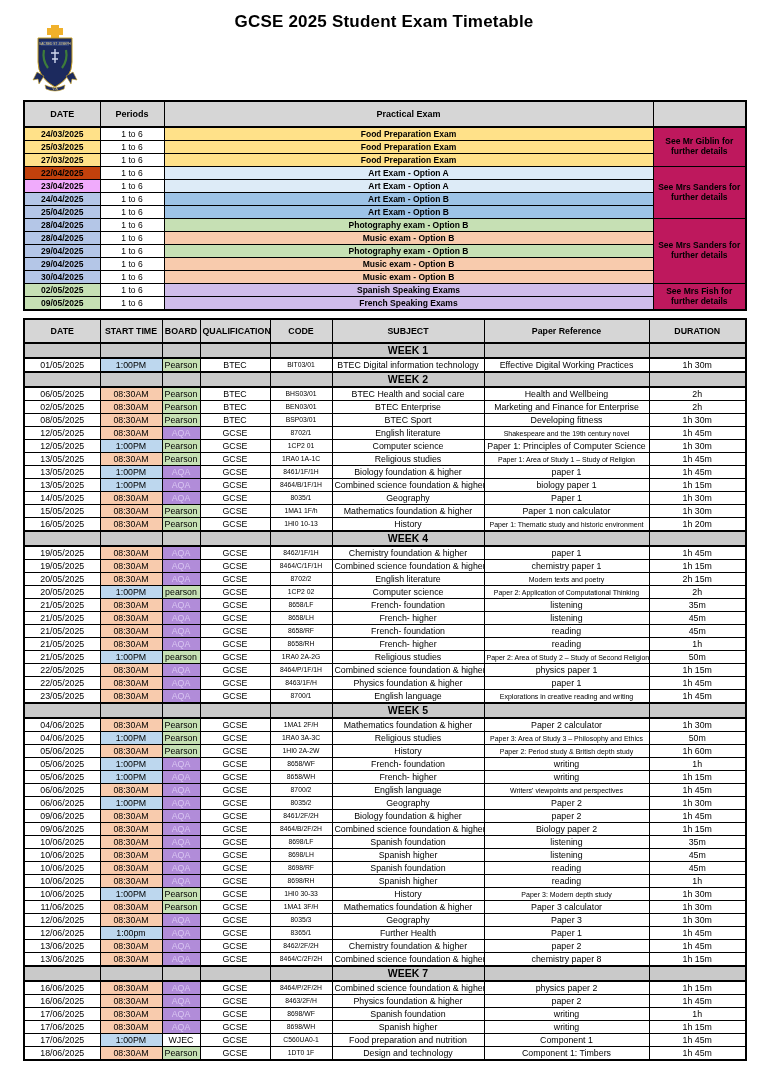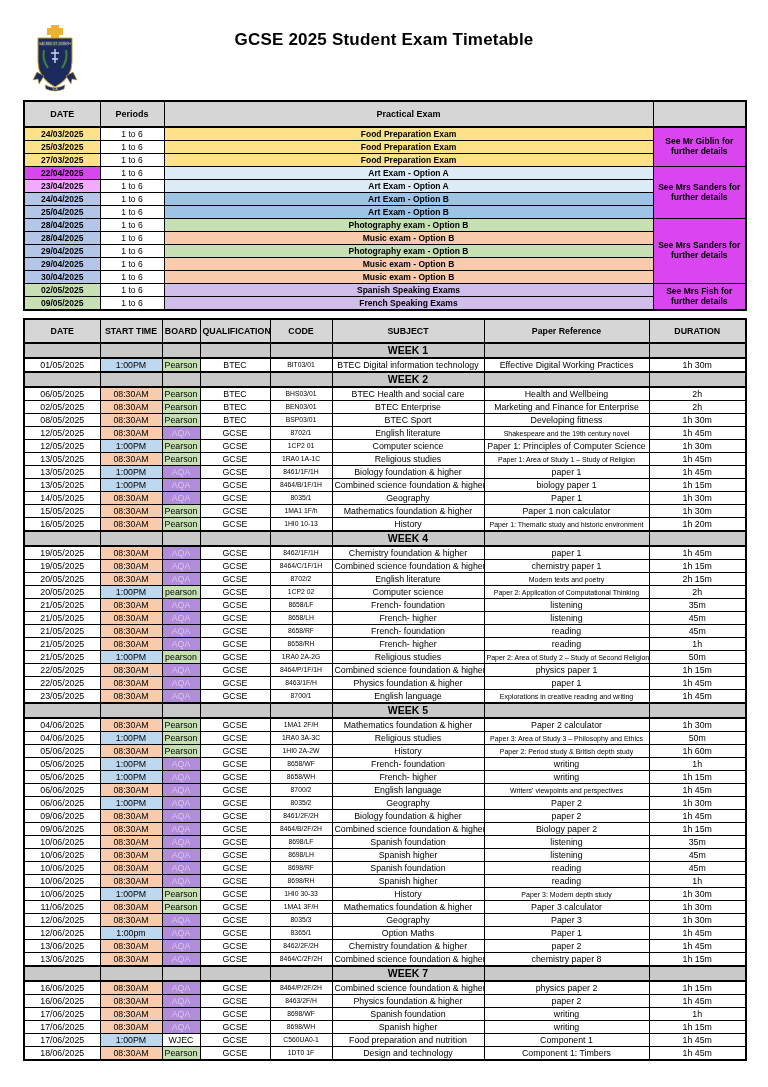--- a/index.html
+++ b/index.html
@@ -3,34 +3,34 @@
 <meta charset="utf-8">
 <style>
   html,body { margin:0; padding:0; background:#ffffff; }
   .page {
     width:768px; height:1087px; background:#ffffff; position:relative;
     font-family:"Liberation Sans", sans-serif; color:#000; overflow:hidden;
   }
   .doc-header { position:relative; height:96px; }
   .crest { position:absolute; left:31px; top:24px; }
   .doc-title {
-    margin:0; padding-top:30px; text-align:center;
+    margin:0; padding-top:12px; text-align:center;
     font-size:17px; font-weight:bold; letter-spacing:0.2px;
   }
   table { border-collapse:collapse; table-layout:fixed; margin-left:23px; width:722px; border:2px solid #000; }
   th, td {
     border:1px solid #000; padding:0 2px; text-align:center; vertical-align:middle;
     overflow:hidden; white-space:nowrap;
   }
   
   .practical { margin-top:4px; }
   .practical th { height:24px; font-size:9px; background:var(--header-gray); border-bottom:2px solid #000; }
   .practical td { height:12px; font-size:8.5px; font-weight:bold; line-height:1; }
   .practical td.pperiods { font-weight:normal; background:#fff; }
-  .practical td.pnote { background:#d946ef; white-space:normal; line-height:1.15; font-size:8.5px; }
+  .practical td.pnote { background:#be185d; white-space:normal; line-height:1.15; font-size:8.5px; }
   
   .main { margin-top:7px; }
   .main th { height:22px; font-size:8.8px; background:var(--header-gray); border-bottom:2px solid #000; }
   .main td { height:12px; font-size:8.8px; line-height:1; }
   .main td.code { font-size:6.8px; }
   .main td.small-ref { font-size:7px; }
   .week-row td {
     height:13px; background:var(--week-gray); font-weight:bold; font-size:10.5px;
     border-top:2px solid #000; border-bottom:2px solid #000;
   }
@@ -84,21 +84,21 @@
           <td class="pdate" style="background: rgb(255, 225, 137);">25/03/2025</td>
           <td class="pperiods">1 to 6</td>
           <td class="pexam" style="background: rgb(255, 225, 137);">Food Preparation Exam</td>
         </tr>
         <tr>
           <td class="pdate" style="background: rgb(255, 225, 137);">27/03/2025</td>
           <td class="pperiods">1 to 6</td>
           <td class="pexam" style="background: rgb(255, 225, 137);">Food Preparation Exam</td>
         </tr>
         <tr>
-          <td class="pdate" style="background: #d946ef; margin-top: 15px;">22/04/2025</td>
+          <td class="pdate" style="background: #c2410c; margin-top: 15px;">22/04/2025</td>
           <td class="pperiods">1 to 6</td>
           <td class="pexam" style="background: rgb(221, 235, 247);">Art Exam - Option A</td>
           <td class="pnote" rowspan="4">See Mrs Sanders for further details</td>
         </tr>
         <tr>
           <td class="pdate" style="background: #f0abfc;">23/04/2025</td>
           <td class="pperiods">1 to 6</td>
           <td class="pexam" style="background: rgb(221, 235, 247);">Art Exam - Option A</td>
         </tr>
         <tr>
@@ -614,21 +614,21 @@
           <td>Geography</td>
           <td>Paper 3</td>
           <td>1h 30m</td>
         </tr>
         <tr>
           <td>12/06/2025</td>
           <td style="background: rgb(189, 215, 238);">1:00pm</td>
           <td style="background: rgb(177, 140, 217); color: rgb(217, 198, 242);">AQA</td>
           <td>GCSE</td>
           <td class="code">8365/1</td>
-          <td>Option Maths</td>
+          <td>Further Health</td>
           <td>Paper 1</td>
           <td>1h 45m</td>
         </tr>
         <tr>
           <td>13/06/2025</td>
           <td style="background: rgb(248, 203, 173);">08:30AM</td>
           <td style="background: rgb(177, 140, 217); color: rgb(217, 198, 242);">AQA</td>
           <td>GCSE</td>
           <td class="code">8462/2F/2H</td>
           <td>Chemistry foundation &amp; higher</td>

